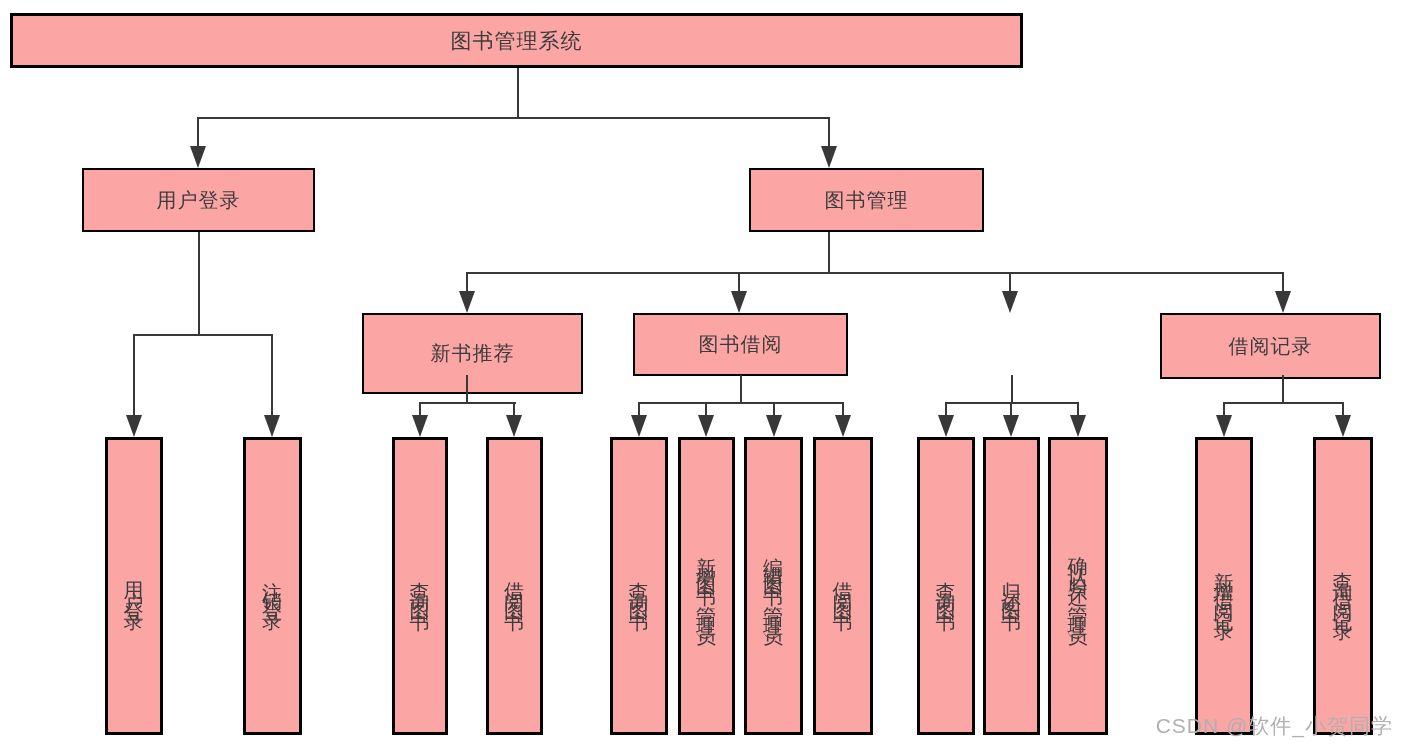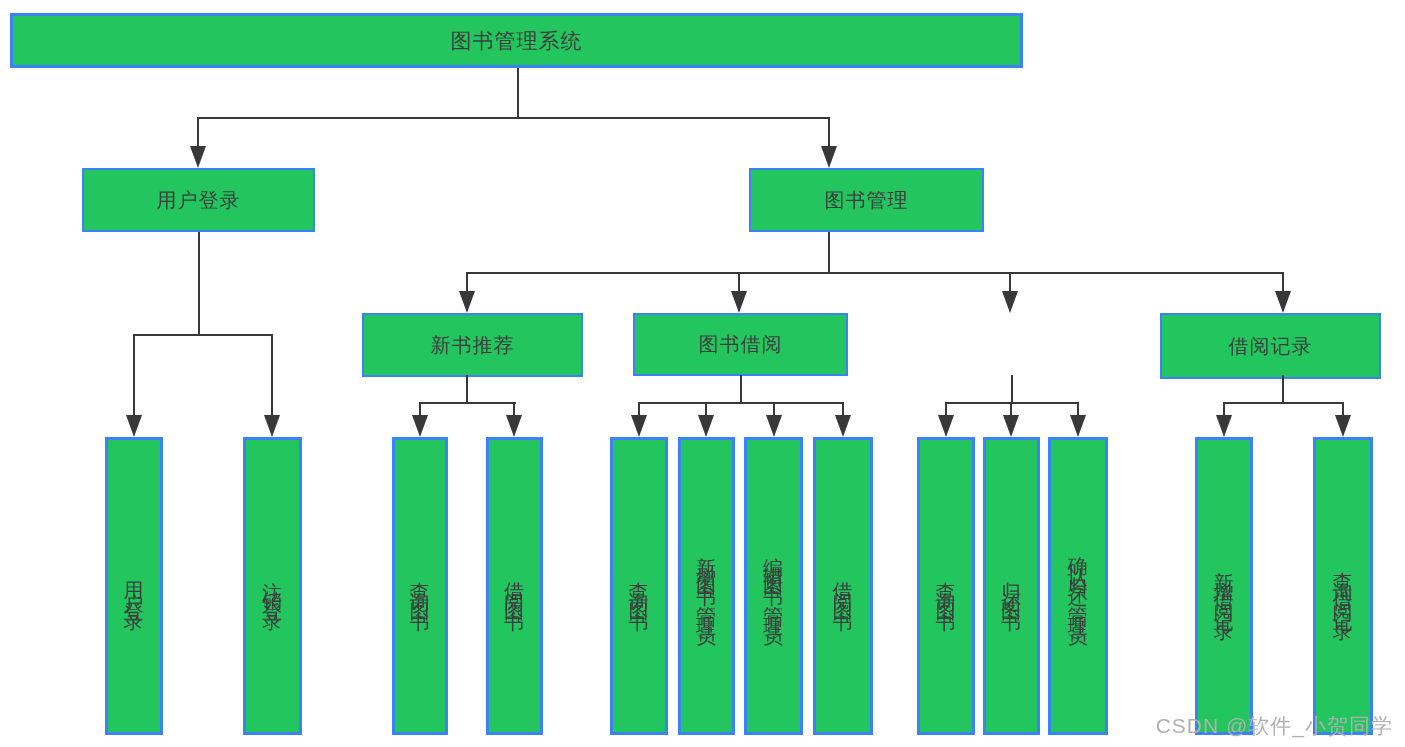--- a/index.html
+++ b/index.html
@@ -13,22 +13,22 @@
   }
   #canvas {
     position: relative;
     width: 1405px;
     height: 747px;
     background: #ffffff;
   }
   .node {
     position: absolute;
     box-sizing: border-box;
-    border: 2px solid #3b82f6;
-    background: #22c55e;
+    border: 2px solid #000000;
+    background: #fca5a5;
     display: flex;
     align-items: center;
     justify-content: center;
     color: #3c3c3c;
     font-size: 20px;
     letter-spacing: 1px;
   }
   .node.root { border-width: 3px; font-size: 21px; }
   .leaf {
     border-width: 3px;
@@ -97,21 +97,21 @@
   <div class="hline" style="left:466px; top:272px; width:818px;"></div>
   <div class="vline" style="left:466px; top:272px; height:20px;"></div>
   <div class="arrow" style="left:459px; top:291px;"></div>
   <div class="vline" style="left:738px; top:272px; height:20px;"></div>
   <div class="arrow" style="left:731px; top:291px;"></div>
   <div class="vline" style="left:1009px; top:272px; height:20px;"></div>
   <div class="arrow" style="left:1002px; top:291px;"></div>
   <div class="vline" style="left:1282px; top:272px; height:20px;"></div>
   <div class="arrow" style="left:1275px; top:291px;"></div>
 
-  <div class="node" style="left:362px; top:313px; width:221px; height:64px;">
+  <div class="node" style="left:362px; top:313px; width:221px; height:81px;">
     <span>新书推荐</span>
   </div>
   <div class="node" style="left:633px; top:313px; width:215px; height:63px;">
     <span>图书借阅</span>
   </div>
   <div class="node" style="left:1160px; top:313px; width:221px; height:66px;">
     <span>借阅记录</span>
   </div>
 
   <div class="vline" style="left:466px; top:375px; height:29px;"></div>

